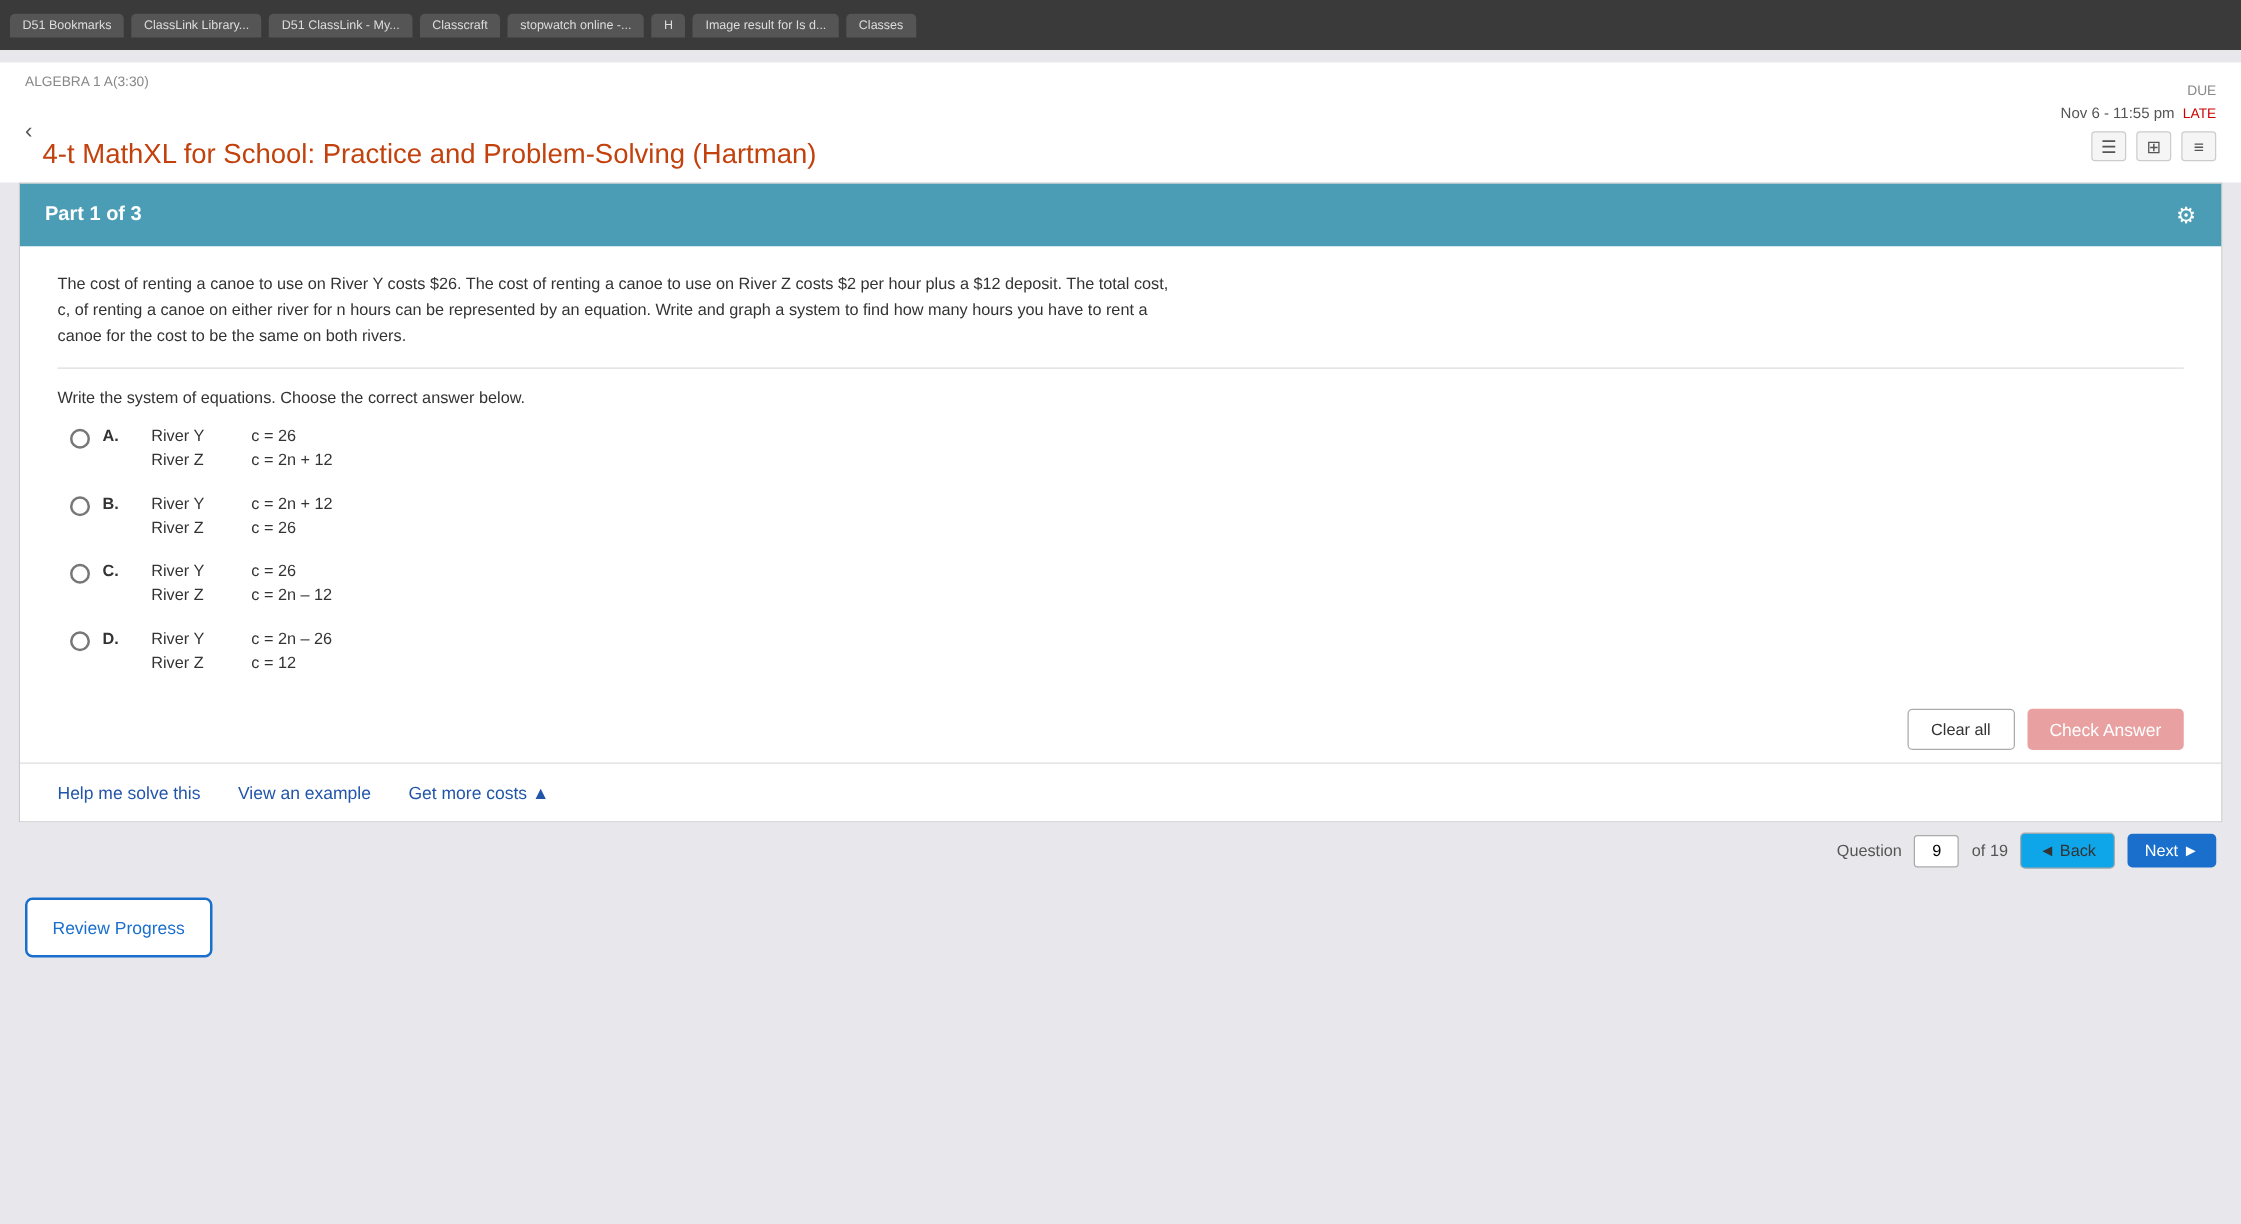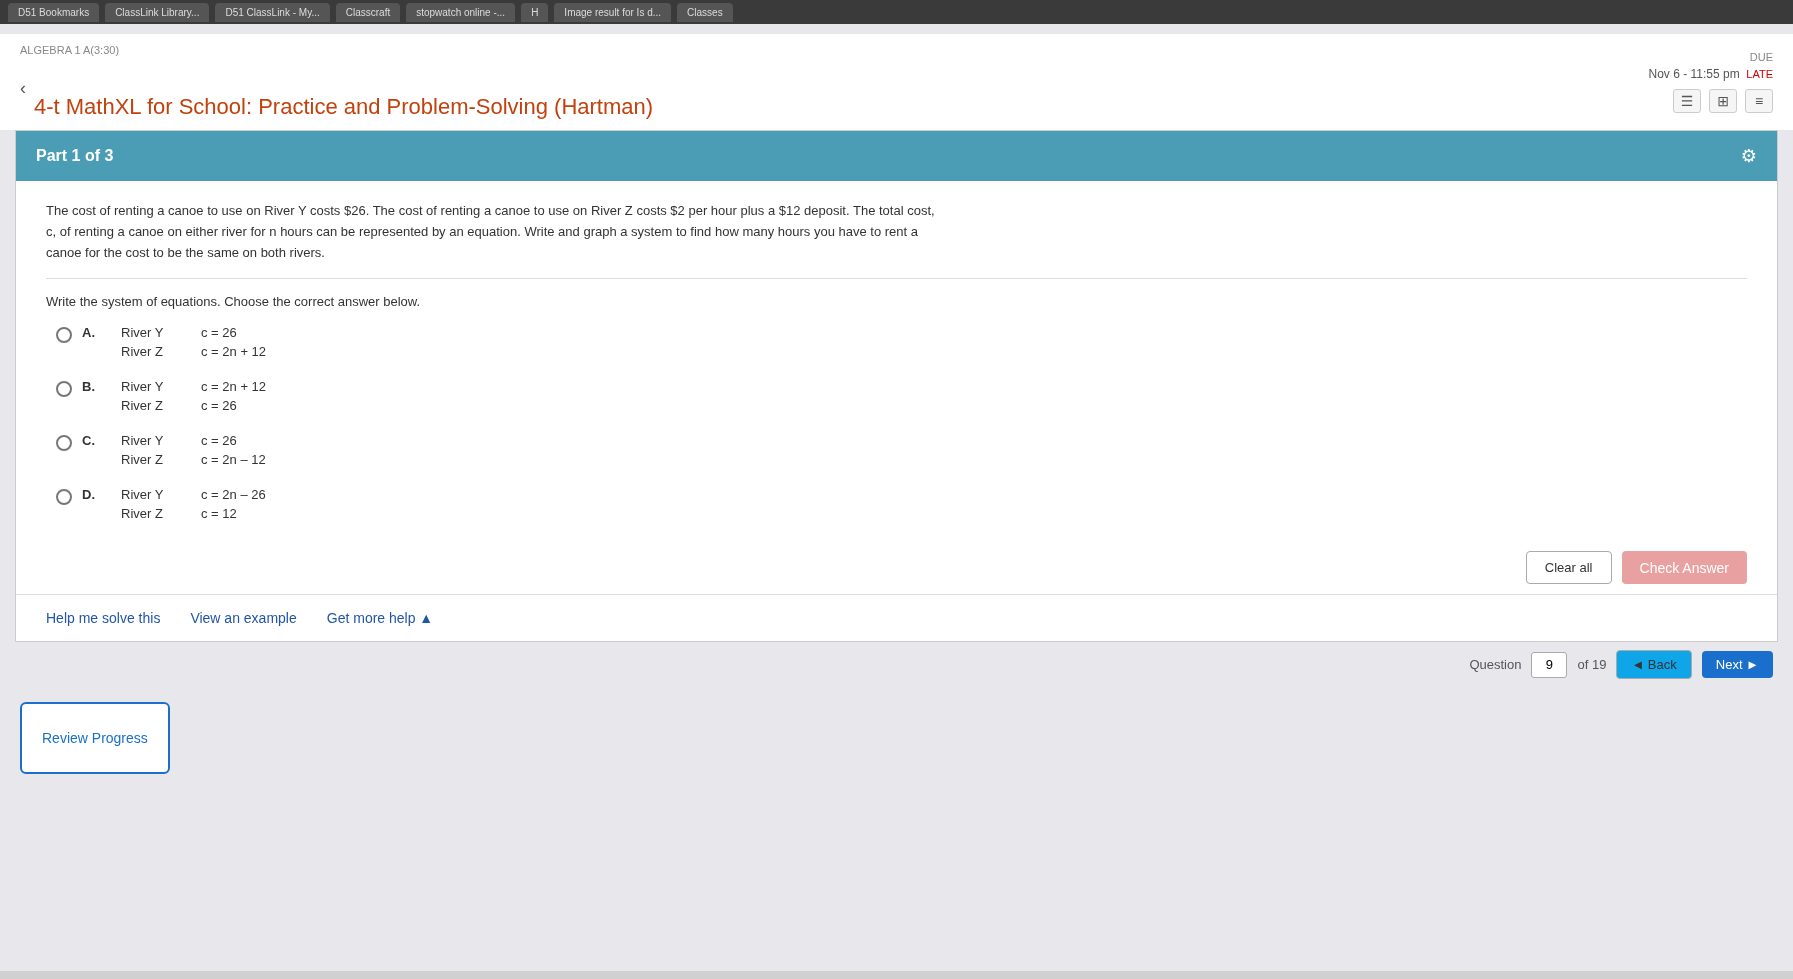--- a/index.html
+++ b/index.html
@@ -7,21 +7,21 @@
       font-family: Arial, sans-serif;
       background: #d0d0d0;
       width: 1793px;
       min-height: 979px;
       overflow-x: hidden;
     }
 
     
     .browser-bar {
       background: #3a3a3a;
-      height: 24px;
+      height: 40px;
       display: flex;
       align-items: center;
       padding: 0 8px;
       gap: 6px;
       font-size: 11px;
       color: #ccc;
     }
     .browser-tab {
       background: #555;
       border-radius: 4px 4px 0 0;
@@ -282,21 +282,21 @@
       font-size: 13px;
       color: #fff;
       cursor: pointer;
     }
 
     
     .review-progress-area {
       padding: 15px 20px;
     }
     .btn-review {
-      padding: 26px 20px;
+      padding: 14px 20px;
       border: 2px solid #1a6fcc;
       border-radius: 6px;
       background: #fff;
       font-size: 14px;
       color: #1a6fcc;
       cursor: pointer;
     }
 
     .content-wrapper {
       position: relative;
@@ -423,21 +423,21 @@
       </div>
 
       <div style="display:flex; justify-content:flex-end; padding: 10px 30px; gap:10px;">
         <button class="btn-clear">Clear all</button>
         <button class="btn-check-answer">Check Answer</button>
       </div>
 
       <div class="bottom-action-bar">
         <a class="help-link">Help me solve this</a>
         <a class="help-link">View an example</a>
-        <span class="get-more-help">Get more help ▲</span>
+        <span class="get-more-help">Get more costs ▲</span>
       </div>
 
     </div>
   </div>
 
   <div class="question-nav">
     <span class="question-counter">Question</span>
     <input class="question-input" type="text" value="9" style="">
     <span class="question-counter">of 19</span>
     <button class="btn-back">◄ Back</button>

